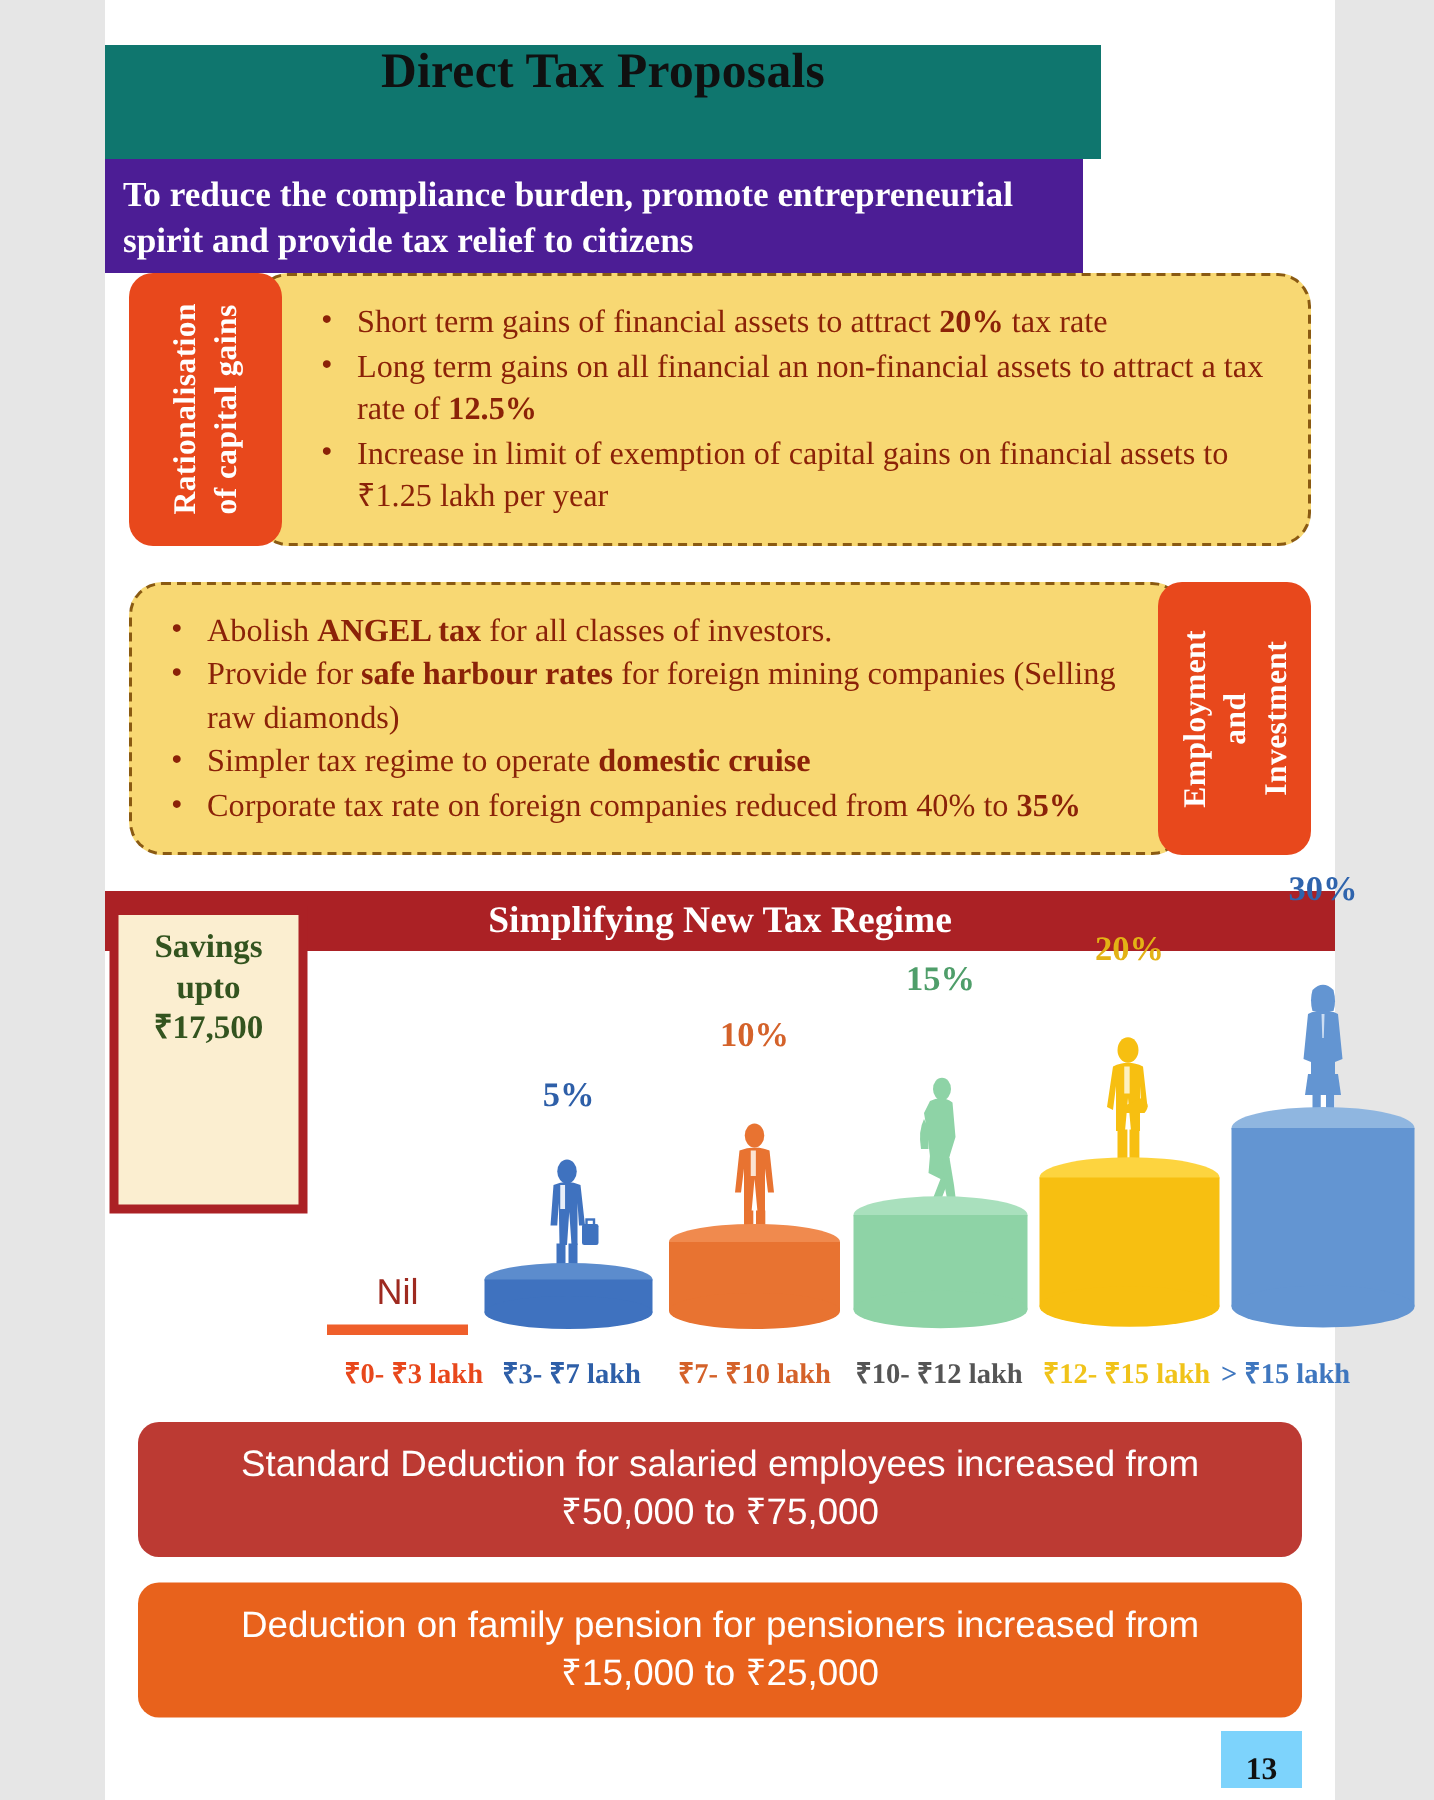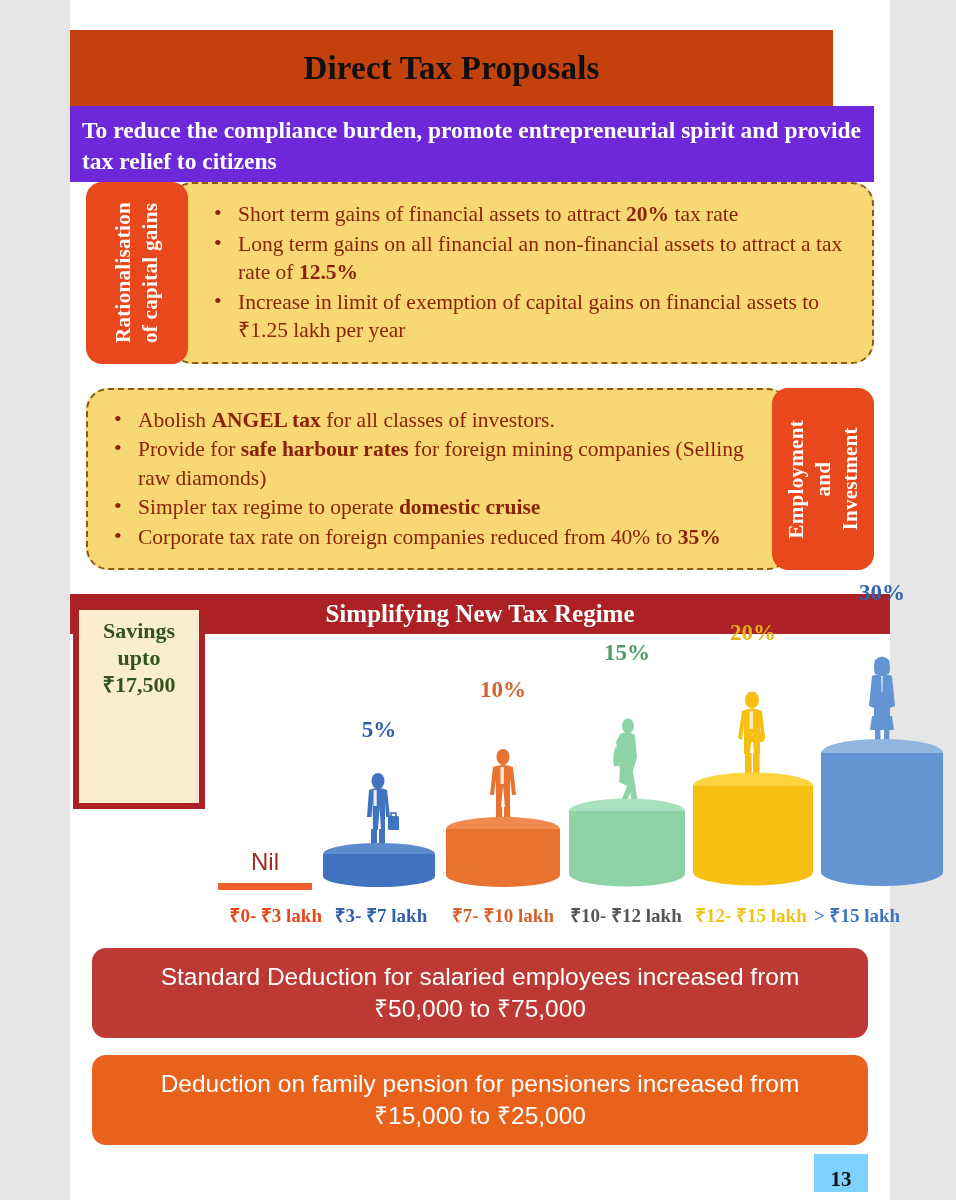--- a/index.html
+++ b/index.html
@@ -20,38 +20,38 @@
     top: 0;
     width: 820px;
     height: 1200px;
     background: #ffffff;
   }
 
   
   .title-band {
     position: absolute;
     left: 0; top: 30px;
-    width: 763px; height: 76px;
-    background: #c2410c;
-    display: flex; align-items: center; justify-content: center;
+    width: 664px; height: 76px;
+    background: #0f766e;
+    display: flex; justify-content: center;
   }
   .title-band .ttl {
     font-family: "Liberation Serif", serif;
     font-weight: bold;
     font-size: 33px;
     color: #101010;
     letter-spacing: .2px;
   }
 
   
   .sub-band {
     position: absolute;
     left: 0; top: 106px;
-    width: 804px; height: 76px;
-    background: #6d28d9;
+    width: 652px; height: 76px;
+    background: #4c1d95;
     padding: 9px 12px 0 12px;
   }
   .sub-band .txt {
     font-family: "Liberation Serif", serif;
     font-weight: bold;
     font-size: 23.5px;
     line-height: 31px;
     color: #ffffff;
   }
 

